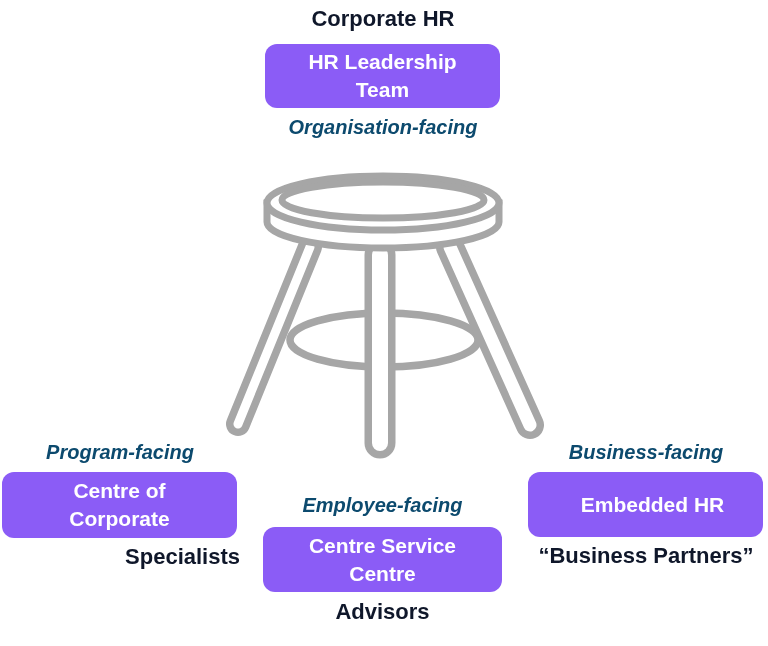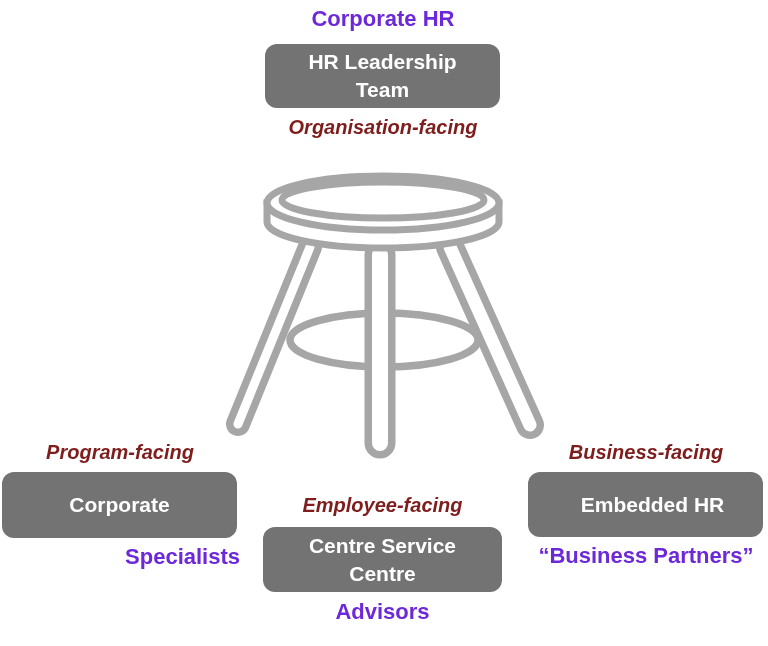--- a/index.html
+++ b/index.html
@@ -2,27 +2,27 @@
 <html><head>
 <meta charset="utf-8">
 <style>
   html,body{margin:0;padding:0;}
   body{
     width:768px;height:646px;background:#ffffff;position:relative;overflow:hidden;
     font-family:"Liberation Sans",sans-serif;
   }
   .abs{position:absolute;}
   .cap{
-    color:#6d28d9;font-weight:bold;font-size:22px;line-height:26px;text-align:center;
+    color:#0f172a;font-weight:bold;font-size:22px;line-height:26px;text-align:center;
   }
   .facing{
-    color:#7f1d1d;font-weight:bold;font-style:italic;font-size:20px;line-height:24px;text-align:center;
+    color:#0c4a6e;font-weight:bold;font-style:italic;font-size:20px;line-height:24px;text-align:center;
   }
   .bluebox{
-    background:#737373;border-radius:12px;color:#ffffff;font-weight:bold;font-size:21px;
+    background:#8b5cf6;border-radius:12px;color:#ffffff;font-weight:bold;font-size:21px;
     line-height:28px;display:flex;flex-direction:column;justify-content:center;align-items:center;
     text-align:center;box-sizing:border-box;
   }
   
   .pos-corporate{left:233px;top:6px;width:300px;}
   .pos-topbox{left:265px;top:44px;width:235px;height:64px;}
   .pos-orgfacing{left:233px;top:115px;width:300px;}
   .pos-stool{left:200px;top:160px;}
   .pos-programfacing{left:0px;top:440px;width:240px;font-style:italic;}
   .pos-leftbox{left:2px;top:472px;width:235px;height:66px;}
@@ -66,20 +66,21 @@
   </g>
 
   <path d="M 67,43 L 67,62 A 116 26 0 0 0 299,62 L 299,43 Z" fill="#ffffff" stroke="#A6A6A6" stroke-width="7"></path>
   <ellipse cx="183" cy="43" rx="116" ry="27" fill="#ffffff" stroke="#A6A6A6" stroke-width="7"></ellipse>
   <ellipse cx="183" cy="40" rx="101" ry="18" class="stool-stroke" stroke-width="7"></ellipse>
 </svg>
 
 <div class="abs facing pos-programfacing">Program-facing</div>
 
 <div class="abs bluebox pos-leftbox">
+  <span>Centre of</span>
   <span>Corporate</span>
 </div>
 
 <div class="abs cap pos-specialists">Specialists</div>
 
 <div class="abs facing pos-employeefacing">Employee-facing</div>
 
 <div class="abs bluebox pos-midbox">
   <span>Centre Service</span>
   <span>Centre</span>

